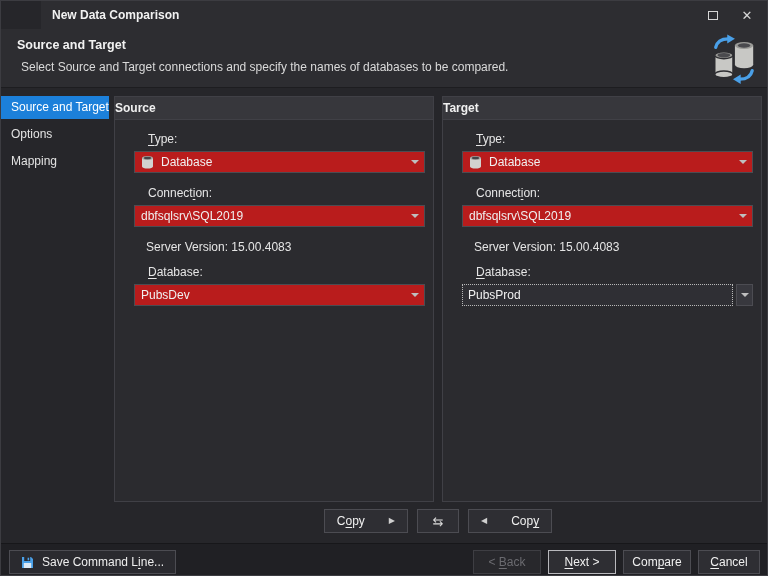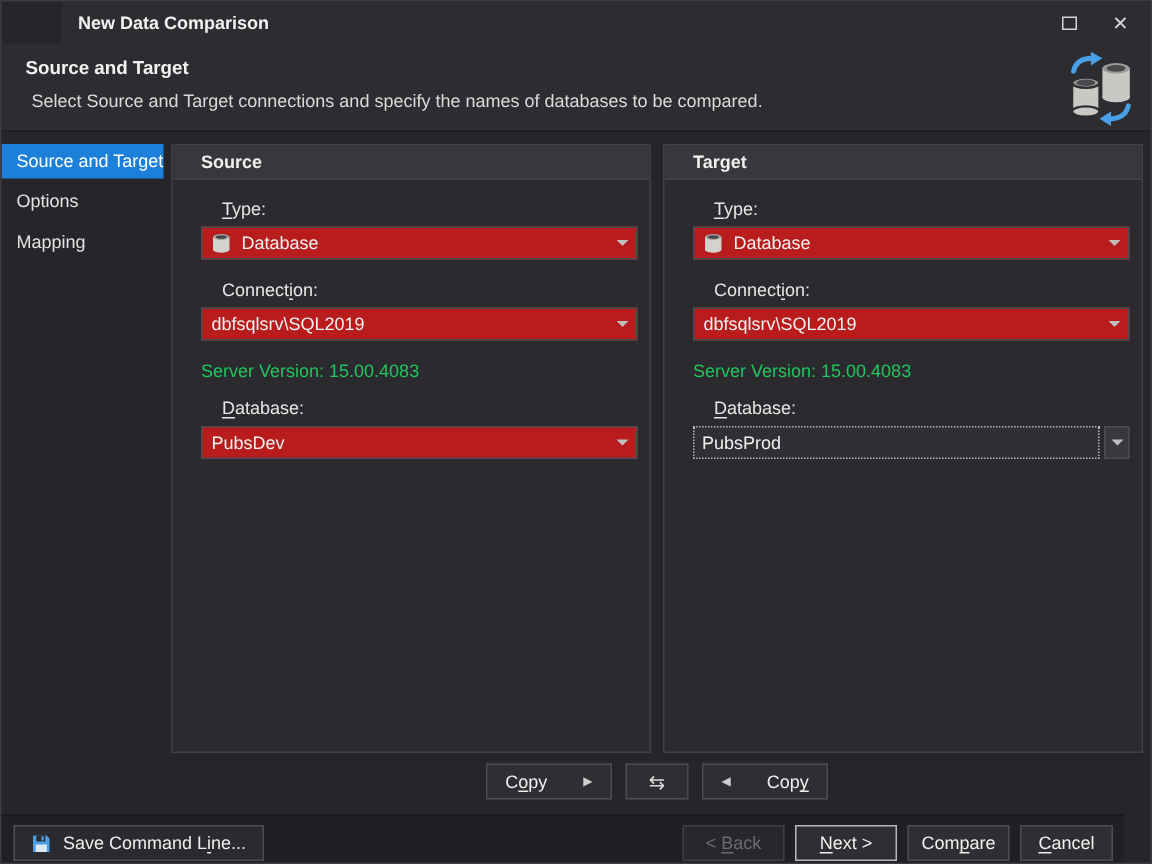--- a/index.html
+++ b/index.html
@@ -24,40 +24,40 @@
   .header-desc { position:absolute; left:20px; top:31px; color:#dadada; }
   .header-icon { position:absolute; right:9px; top:5px; width:50px; height:50px; }
   
   .sidebar { position:absolute; top:87px; left:0; width:108px; bottom:36px; background:#26262a; padding-top:8px; }
   .side-item { height:23px; line-height:23px; padding-left:10px; margin-bottom:4px; color:#e2e2e2; cursor:default; white-space:nowrap; }
   .side-item.selected { background:#1c80da; color:#ffffff; }
   
   .panel { position:absolute; top:95px; width:320px; height:406px; background:#2b2b2f; border:1px solid #404046; }
   .panel-source { left:113px; }
   .panel-target { left:441px; }
-  .panel-header { height:23px; background:#37373c; border-bottom:1px solid #404046; display:flex; align-items:center; padding-left:19px; font-weight:bold; color:#f0f0f0; }
+  .panel-header { height:23px; background:#37373c; border-bottom:1px solid #404046; display:flex; align-items:center; font-weight:bold; color:#f0f0f0; }
   .panel-body { padding:9px 8px 0 19px; }
   .field-label { display:block; margin:3px 14px 5px; color:#e6e6e6; }
   u { text-underline-offset:2px; }
   .combo { position:relative; height:22px; background:#b91c1c; border:1px solid #4c4c52; display:flex; align-items:center; padding-left:6px; margin-bottom:13px; color:#f0f0f0; }
   .combo-arrow-zone { position:absolute; right:0; top:0; bottom:0; width:18px; display:flex; align-items:center; justify-content:center; }
   .caret { width:0; height:0; border-left:4px solid transparent; border-right:4px solid transparent; border-top:4px solid #bfbfbf; }
   .combo-db-icon { margin-right:7px; display:flex; }
-  .server-version { margin:1px 0 11px; color:#22c55e; }
+  .server-version { margin:1px 12px 11px; color:#e5e5e5; }
   
   .combo-focused { display:flex; height:22px; margin-bottom:13px; }
   .cf-edit { flex:1; border:1px dotted #b8b8b8; background:#2f2f34; display:flex; align-items:center; padding-left:5px; color:#f0f0f0; }
   .cf-btn { width:17px; margin-left:3px; background:#38383e; border:1px solid #4c4c52; display:flex; align-items:center; justify-content:center; }
   
   .copy-bar { position:absolute; left:108px; right:0; top:508px; display:flex; justify-content:center; gap:9px; }
   .copy-btn { height:24px; background:#2e2e33; border:1px solid #4c4c52; color:#f0f0f0; display:flex; align-items:center; justify-content:center; gap:24px; padding:0 12px; cursor:default; }
   .swap-btn { width:42px; padding:0; font-size:13px; color:#d8d8d8; }
   .tri { font-size:8px; color:#cfcfcf; line-height:1; }
   
-  .footer { position:absolute; left:0; right:18px; bottom:0; height:32px; background:#202024; border-top:1px solid #17171a; }
+  .footer { position:absolute; left:0; right:0; bottom:0; height:32px; background:#202024; border-top:1px solid #17171a; }
   .save-btn { position:absolute; left:8px; top:6px; height:24px; display:flex; align-items:center; gap:8px; padding:0 11px; background:#2a2a2f; border:1px solid #4c4c52; color:#eeeeee; cursor:default; }
   .footer-right { position:absolute; right:7px; top:6px; display:flex; gap:7px; }
   .f-btn { width:68px; height:24px; background:#2e2e33; border:1px solid #4c4c52; color:#f0f0f0; display:flex; align-items:center; justify-content:center; cursor:default; }
   .f-btn-disabled { color:#6b6b70; border-color:#3e3e43; background:#28282c; }
   .f-btn-default { border-color:#b9b9bd; }
   .f-btn-cancel { width:62px; }
 </style>
 </head>
 <body>
 

